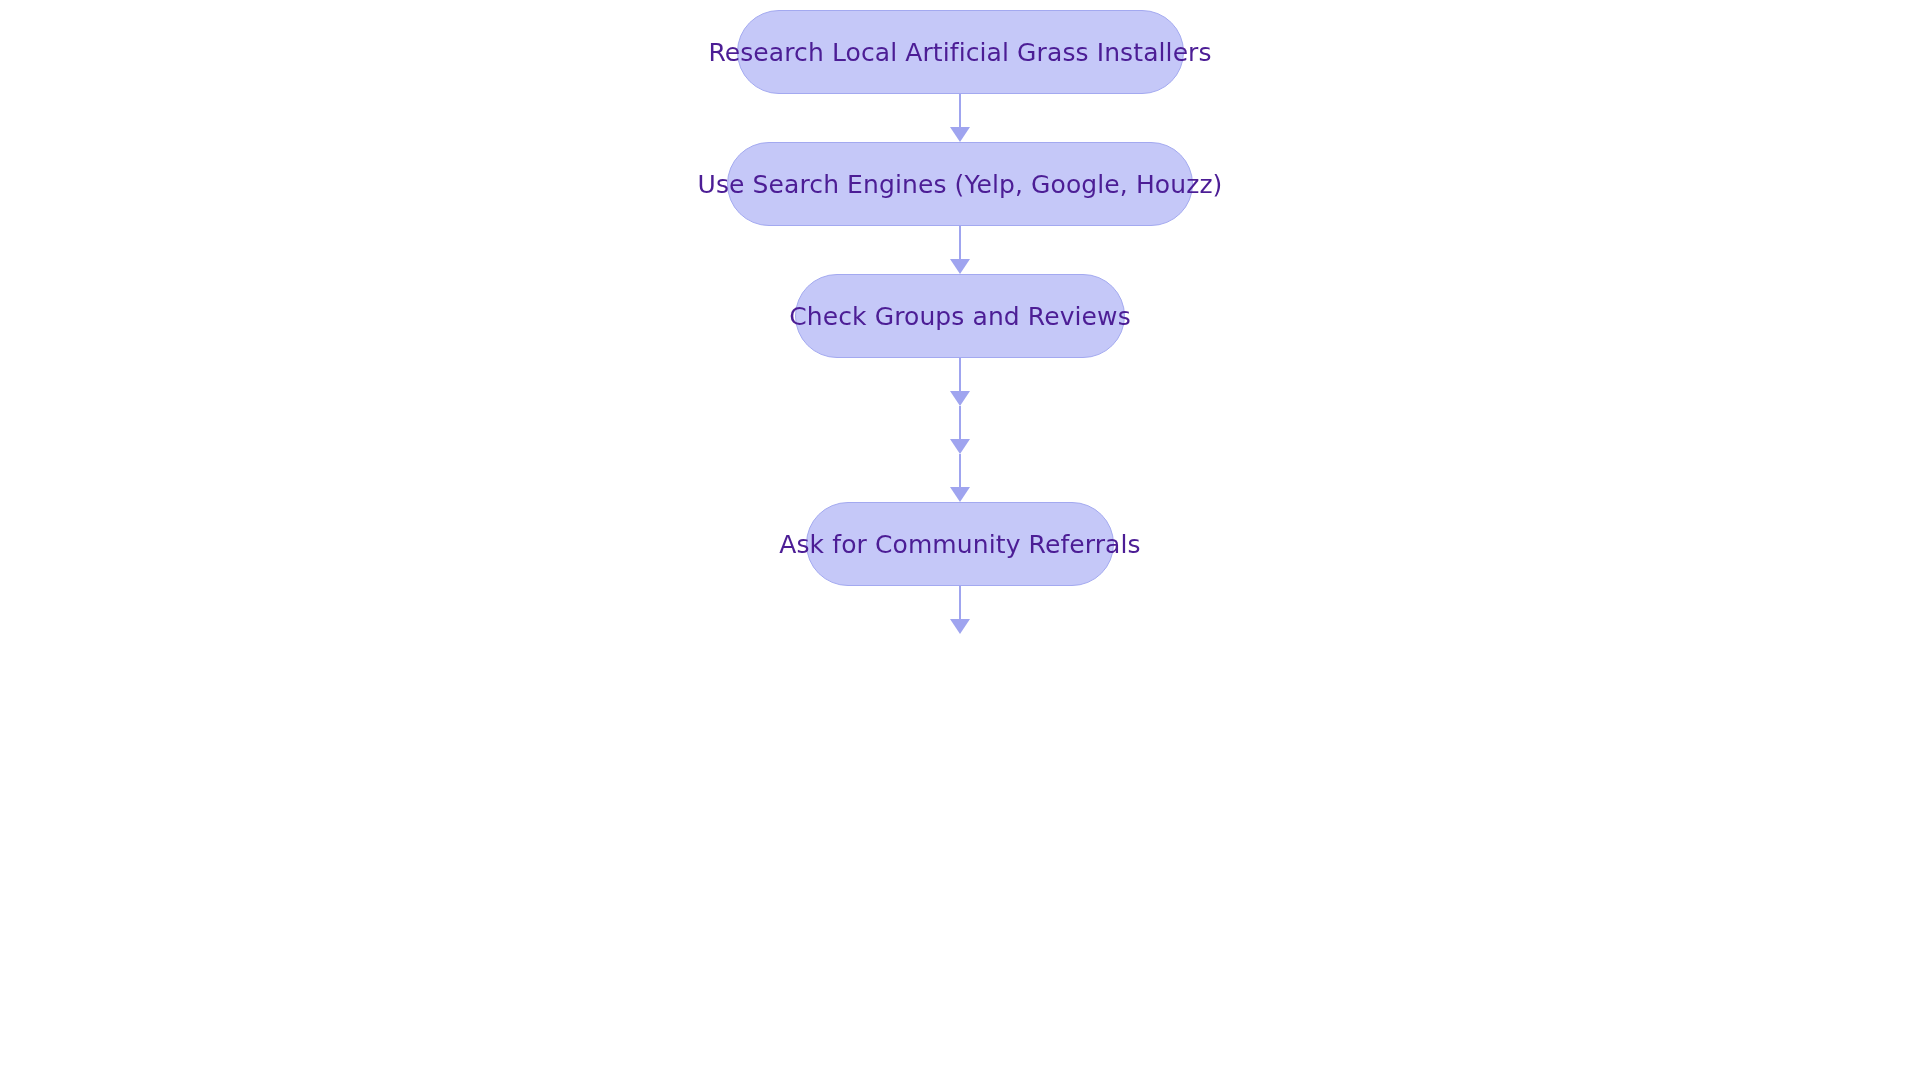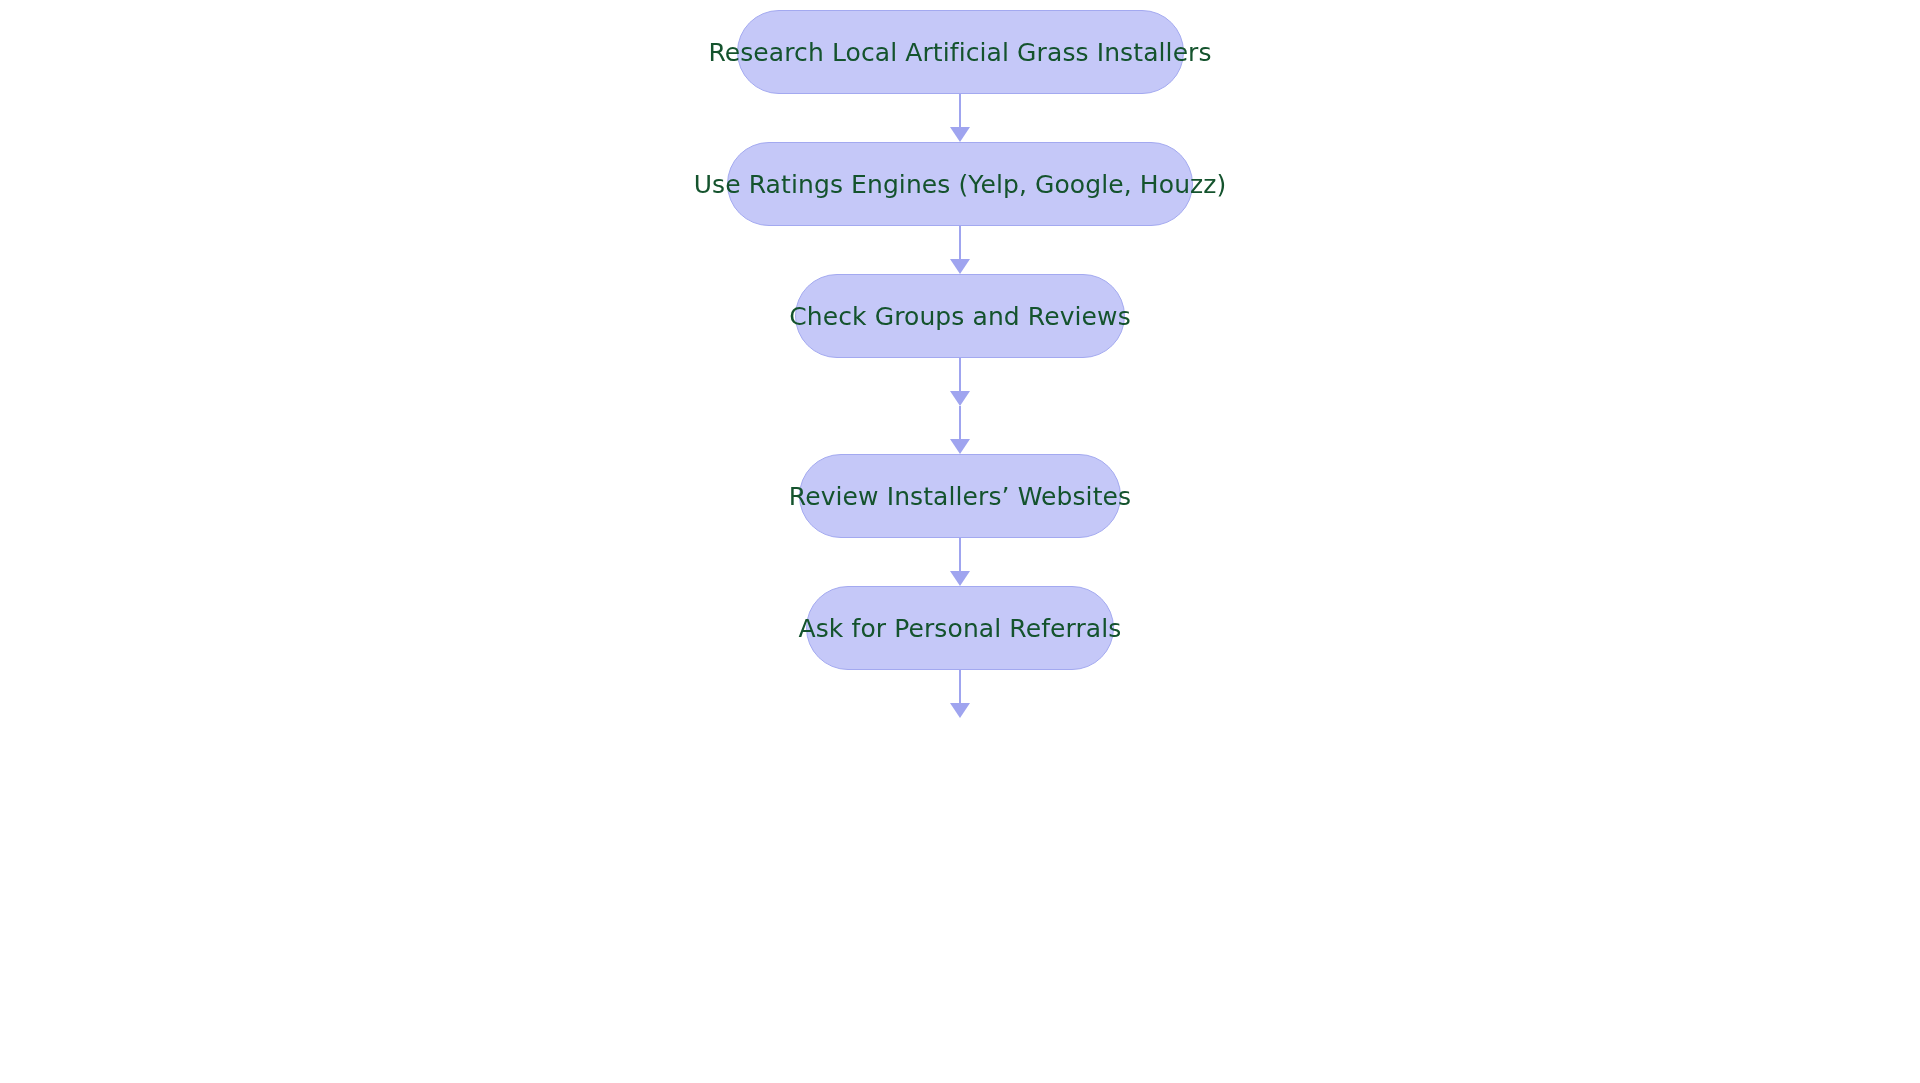--- a/index.html
+++ b/index.html
@@ -33,21 +33,21 @@
   }
 
   .node {
     box-sizing: border-box;
     display: flex;
     align-items: center;
     justify-content: center;
     border-radius: 999px;
     border: 1.6px solid #a3a9f0;
     background: #c5c8f8;
-    color: #14532d;
+    color: #4c1d95;
     font-size: 25px;
     font-weight: 400;
     letter-spacing: 0.1px;
     white-space: nowrap;
     padding: 0 38px;
     height: 84px;
   }
 
   .node-label {
     display: block;
@@ -89,21 +89,21 @@
     <div class="node" style="width:447px">
       <span class="node-label">Research Local Artificial Grass Installers</span>
     </div>
 
     <div class="connector" style="height:48px">
       <div class="stem"></div>
       <div class="arrowhead"></div>
     </div>
 
     <div class="node" style="width:466px">
-      <span class="node-label">Use Ratings Engines (Yelp, Google, Houzz)</span>
+      <span class="node-label">Use Search Engines (Yelp, Google, Houzz)</span>
     </div>
 
     <div class="connector" style="height:48px">
       <div class="stem"></div>
       <div class="arrowhead"></div>
     </div>
 
     <div class="node" style="width:330px">
       <span class="node-label">Check Groups and Reviews</span>
     </div>
@@ -112,31 +112,28 @@
       <div class="stem"></div>
       <div class="arrowhead"></div>
     </div>
 
 
     <div class="connector" style="height:48px">
       <div class="stem"></div>
       <div class="arrowhead"></div>
     </div>
 
-    <div class="node" style="width:322px">
-      <span class="node-label">Review Installers’ Websites</span>
-    </div>
 
     <div class="connector" style="height:48px">
       <div class="stem"></div>
       <div class="arrowhead"></div>
     </div>
 
     <div class="node" style="width:308px">
-      <span class="node-label">Ask for Personal Referrals</span>
+      <span class="node-label">Ask for Community Referrals</span>
     </div>
 
     <div class="connector" style="height:48px">
       <div class="stem"></div>
       <div class="arrowhead"></div>
     </div>
 
 
   </div>
 </div>

